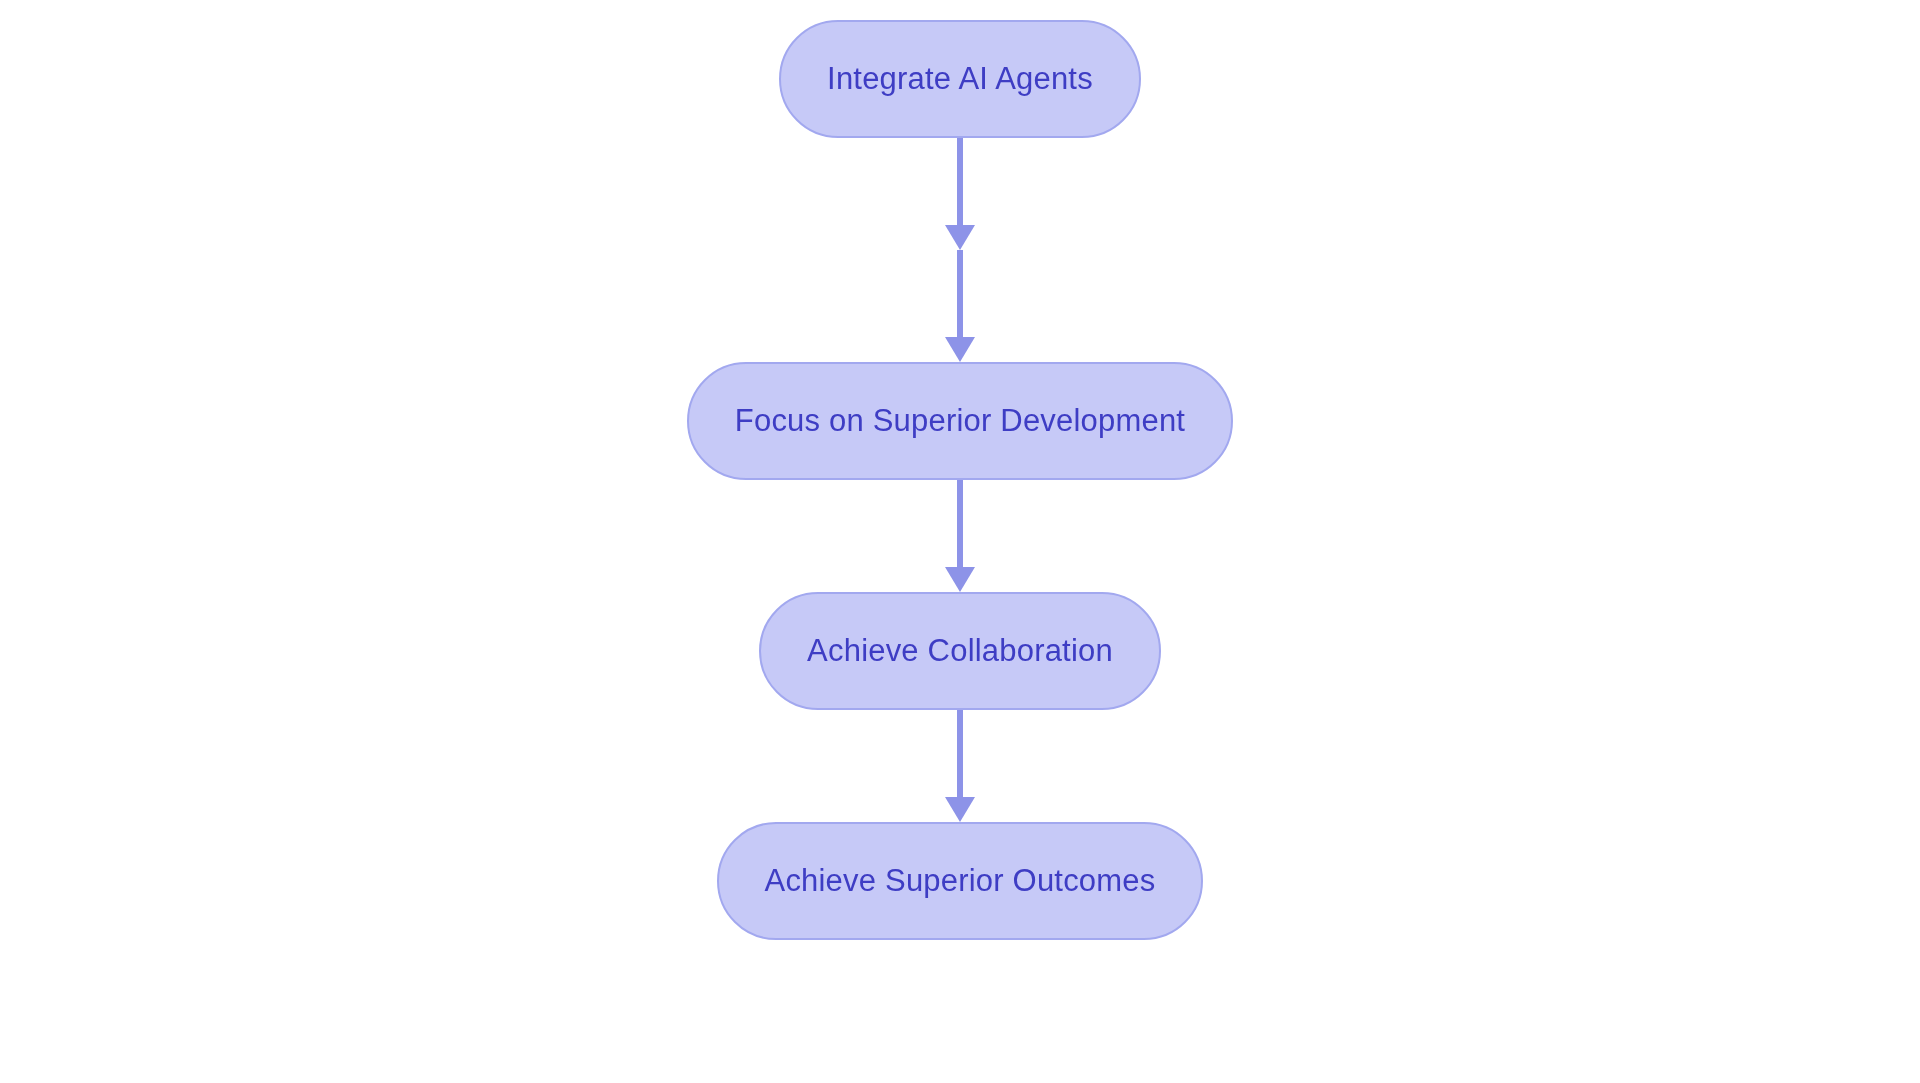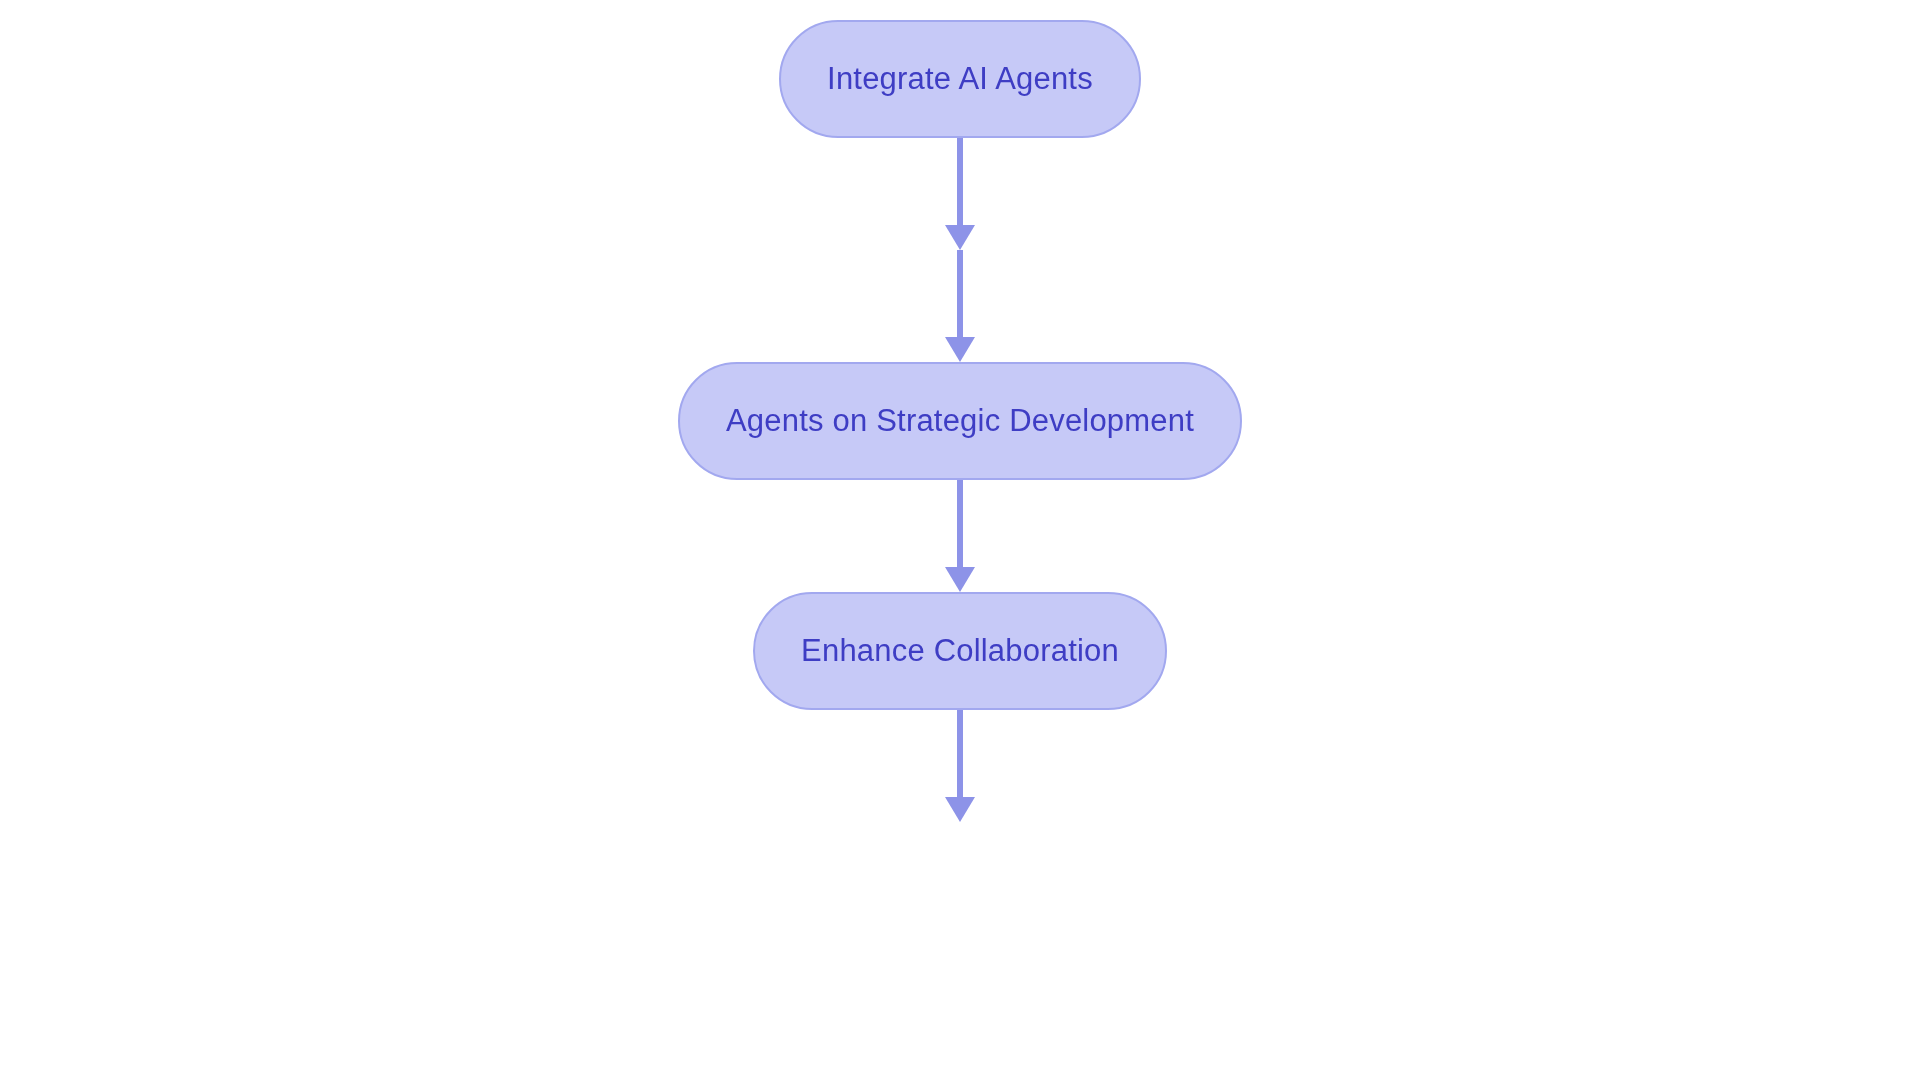--- a/index.html
+++ b/index.html
@@ -72,28 +72,29 @@
     <div class="shaft"></div>
     <div class="head"></div>
   </div>
 
 
   <div class="arrow">
     <div class="shaft"></div>
     <div class="head"></div>
   </div>
 
-  <div class="node">Agents on Strategic Development</div>
+  <div class="node">Focus on Superior Development</div>
 
   <div class="arrow">
     <div class="shaft"></div>
     <div class="head"></div>
   </div>
 
-  <div class="node">Enhance Collaboration</div>
+  <div class="node">Achieve Collaboration</div>
 
   <div class="arrow">
     <div class="shaft"></div>
     <div class="head"></div>
   </div>
 
+  <div class="node">Achieve Superior Outcomes</div>
 
 </div>
 
 </body></html>

